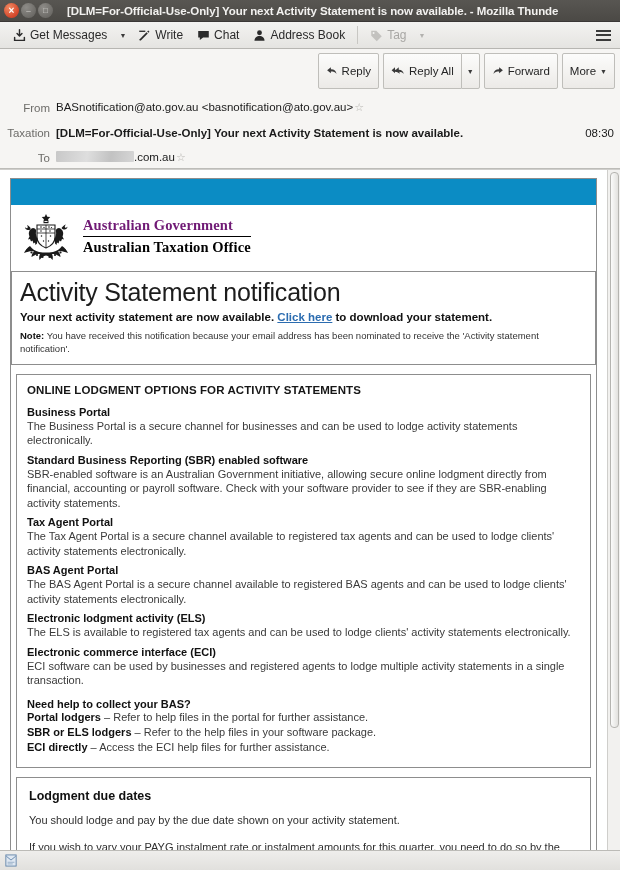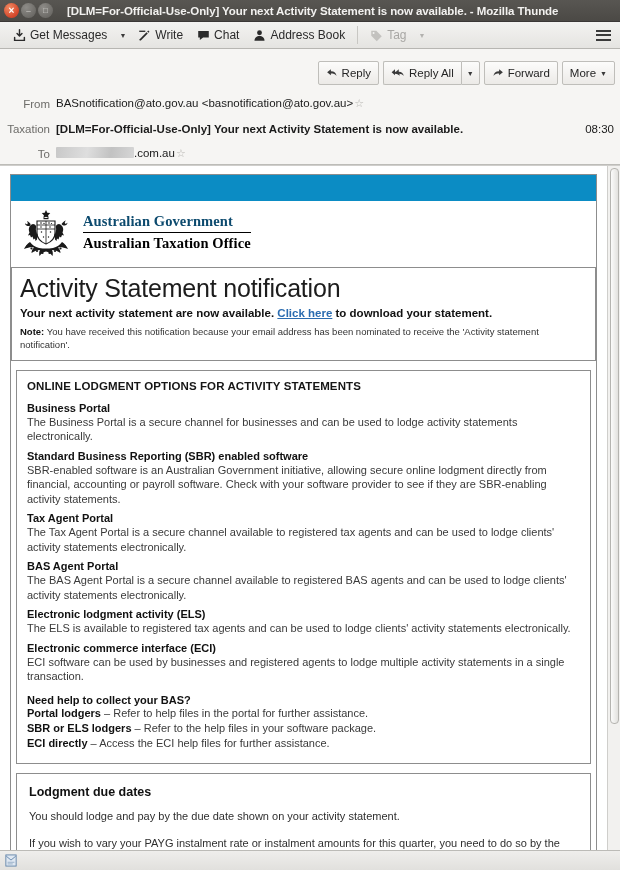--- a/index.html
+++ b/index.html
@@ -80,26 +80,25 @@
     color: #222;
   }
   .btnrow { display: flex; justify-content: flex-end; align-items: center;
             padding: 1px 5px 2px 0; gap: 0; }
   .mbtn {
     display: flex; align-items: center; gap: 4px;
     border: 1px solid #bfbeba;
     background: linear-gradient(#fcfcfb, #eceae7);
     border-radius: 2px;
     padding: 1px 7px;
-    height: 24px;
+    height: 36px;
     font-size: 11.5px;
     color: #252525;
     white-space: nowrap;
     margin-left: 4px;
-    margin-top: 8px;
   }
   .mbtn.attached-left { border-right: none; border-radius: 2px 0 0 2px; margin-right: 0;}
   .mbtn.caretbtn { border-radius: 0 2px 2px 0; padding: 1px 5px; margin-left: 0; }
   .mcaret { font-size: 7px; color: #3a3a3a; }
 
   .hrow { display: flex; align-items: center; padding: 1px 6px 1px 0; min-height: 17px; margin-top: 8px; }
   .hlabel { width: 56px; text-align: right; color: #6d6c69; padding-right: 6px; flex: 0 0 auto; font-size: 11.5px;}
   .hvalue { flex: 1 1 auto; color: #1a1a1a; font-size: 11.5px; white-space: nowrap; overflow: hidden;}
   .hvalue.bold { font-weight: bold; }
   .star { color: #b9b8b4; font-size: 11px; margin-left: 1px; }
@@ -118,21 +117,21 @@
     overflow: hidden;
     position: relative;
   }
   .mailinner { border: 1px solid #8d8d8d; background: #fff; }
 
   .bluebar { height: 26px; background: #0b8cc4; margin: 0; }
   .crestrow { display: flex; align-items: center; padding: 8px 0 7px 4px; background: #fff; }
   .crest { width: 62px; height: 47px; flex: 0 0 auto; }
   .govtext { margin-left: 6px; }
   .govtext .l1 { font-family: "Liberation Serif", serif; font-weight: bold;
-                 font-size: 14.5px; color: #0c4a6e; letter-spacing: 0.1px; padding-bottom: 1px;}
+                 font-size: 14.5px; color: #701a75; letter-spacing: 0.1px; padding-bottom: 1px;}
   .govtext .rule { height: 1px; background: #000; margin: 1px 0 2px 0; }
   .govtext .l2 { font-family: "Liberation Serif", serif; font-weight: bold;
                  font-size: 14.5px; color: #000; letter-spacing: 0.1px;}
 
   .panel { border: 1px solid #8d8d8d; margin: 4px 0 0 0; background: #fff; }
   .panel.inset { margin: 9px 5px 5px 5px; }
 
   .bigtitle { font-size: 25px; color: #1c1c1c; font-weight: normal;
               padding: 6px 8px 4px 8px; letter-spacing: -0.2px; }
   .lead { font-size: 11.5px; font-weight: bold; color: #111; padding: 0 8px 3px 8px; }

